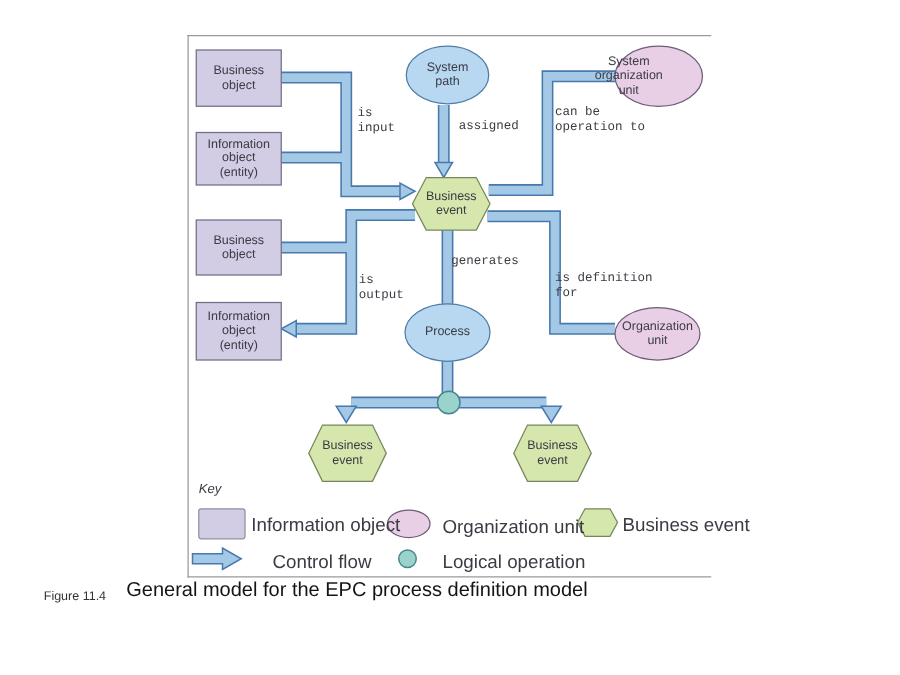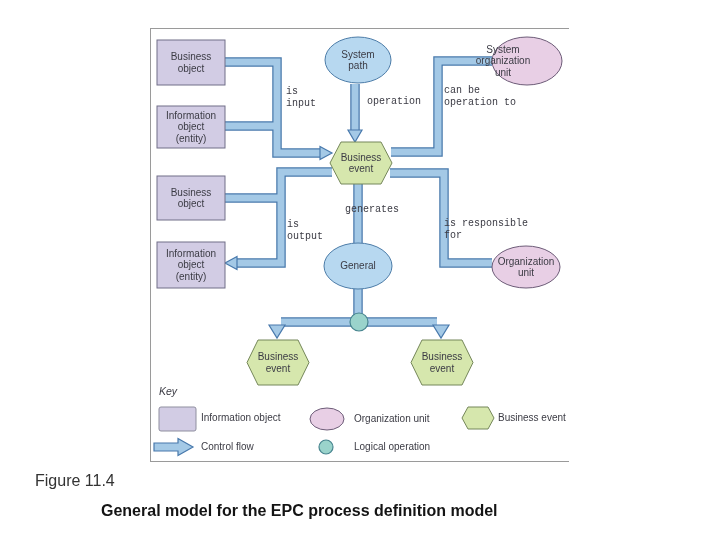--- a/index.html
+++ b/index.html
@@ -15,23 +15,23 @@
   .nodetext {
     position:absolute; display:flex; align-items:center; justify-content:center;
     text-align:center; font-size:10px; line-height:1.15; color:#3b3b44;
     white-space:pre-line; pointer-events:none;
   }
   .edgelabel {
     position:absolute; font-size:10px; line-height:1.2; color:#3b3b44;
     white-space:pre-line; pointer-events:none;font-family:Liberation Mono, monospace;
   }
   .keytitle { position:absolute; left:159px; top:385px; font-size:10.5px; font-style:italic; color:#3b3b44; }
-  .keylabel { position:absolute; font-size:10px; color:#3b3b44; }
-  .figlabel { position:absolute; left:35px; top:472px; font-size:16px; color:#333333; }
-  .figcaption { position:absolute; left:101px; top:464px; font-size:16px; font-weight:bold; color:#141414; letter-spacing:0;margin-top:38px; }
+  .keylabel { position:absolute; font-size:15px; color:#3b3b44; }
+  .figlabel { position:absolute; left:35px; top:472px; font-size:10px; color:#333333; }
+  .figcaption { position:absolute; left:101px; top:464px; font-size:16px; font-weight:normal; color:#141414; letter-spacing:0; }
 </style>
 </head>
 <body>
 
 <div class="panel"></div>
 
 <svg class="layer" viewBox="0 0 720 540">
 
   <g fill="none" stroke-width="9.5" stroke-linejoin="miter" stroke-linecap="butt" stroke="#4879ac">
     <path d="M225 62 H277 V153 H320"></path>
@@ -97,40 +97,40 @@
 <div class="nodetext" style="left:468px;top:37px;width:70px;height:48px">System
 organization
 unit</div>
 <div class="nodetext" style="left:330px;top:142px;width:62px;height:42px">Business
 event</div>
 <div class="nodetext" style="left:157px;top:176px;width:68px;height:44px">Business
 object</div>
 <div class="nodetext" style="left:157px;top:242px;width:68px;height:46px">Information
 object
 (entity)</div>
-<div class="nodetext" style="left:324px;top:243px;width:68px;height:46px">General</div>
+<div class="nodetext" style="left:324px;top:243px;width:68px;height:46px">Process</div>
 <div class="nodetext" style="left:492px;top:246px;width:68px;height:42px">Organization
 unit</div>
 <div class="nodetext" style="left:247px;top:340px;width:62px;height:45px">Business
 event</div>
 <div class="nodetext" style="left:411px;top:340px;width:62px;height:45px">Business
 event</div>
 
 <div class="edgelabel" style="left:286px;top:86px">is
 input</div>
-<div class="edgelabel" style="left:367px;top:96px">operation</div>
+<div class="edgelabel" style="left:367px;top:96px">assigned</div>
 <div class="edgelabel" style="left:444px;top:85px">can be
 operation to</div>
-<div class="edgelabel" style="left:345px;top:204px">generates</div>
+<div class="edgelabel" style="left:361px;top:204px">generates</div>
 <div class="edgelabel" style="left:287px;top:219px">is
 output</div>
-<div class="edgelabel" style="left:444px;top:218px">is responsible
+<div class="edgelabel" style="left:444px;top:218px">is definition
 for</div>
 
 <div class="keytitle">Key</div>
 <div class="keylabel" style="left:201px;top:412px">Information object</div>
 <div class="keylabel" style="left:354px;top:413px">Organization unit</div>
 <div class="keylabel" style="left:498px;top:412px">Business event</div>
-<div class="keylabel" style="left:201px;top:441px">Control flow</div>
+<div class="keylabel" style="left:218px;top:441px">Control flow</div>
 <div class="keylabel" style="left:354px;top:441px">Logical operation</div>
 
 <div class="figlabel">Figure 11.4</div>
 <div class="figcaption">General model for the EPC process definition model</div>
 
 </body></html>

